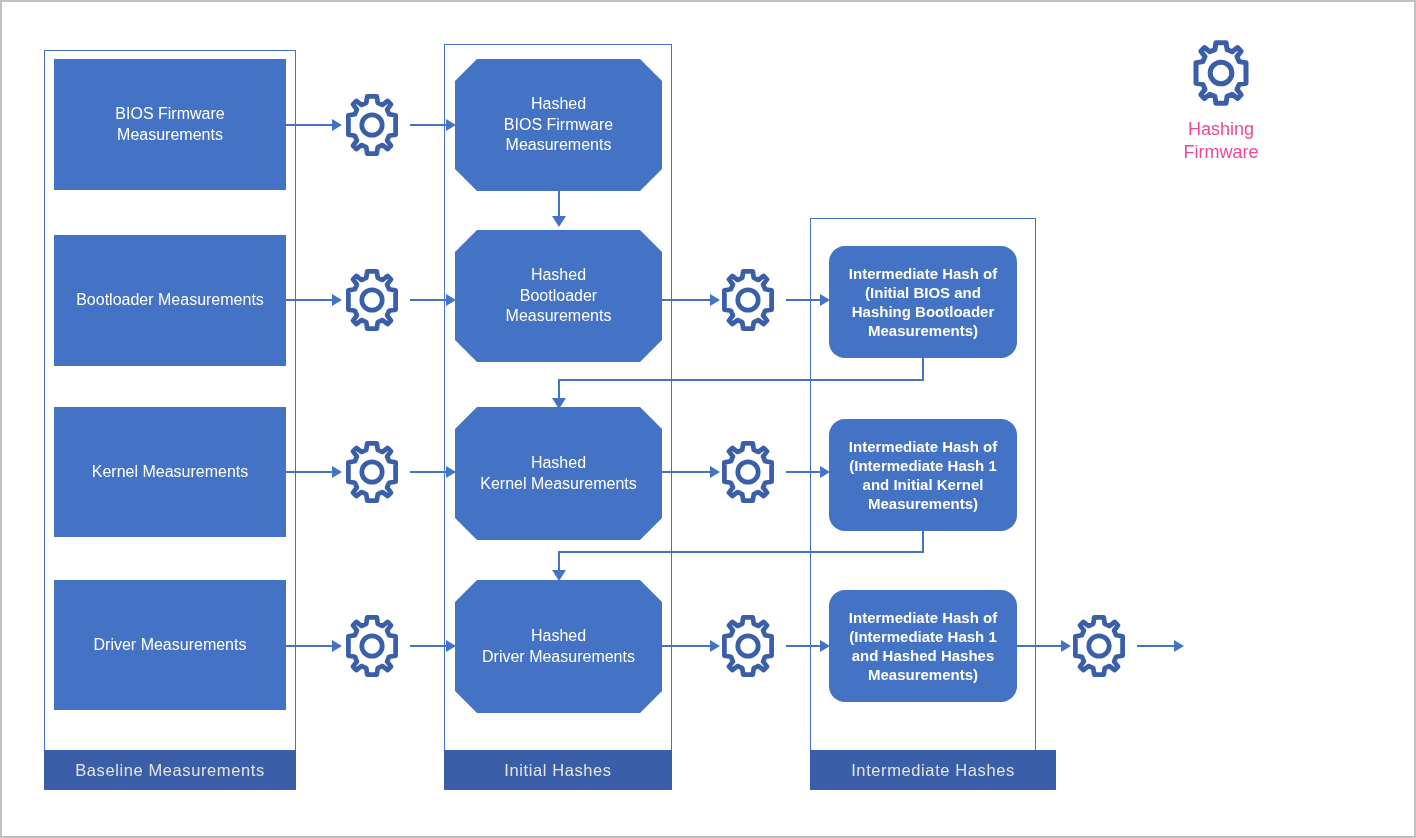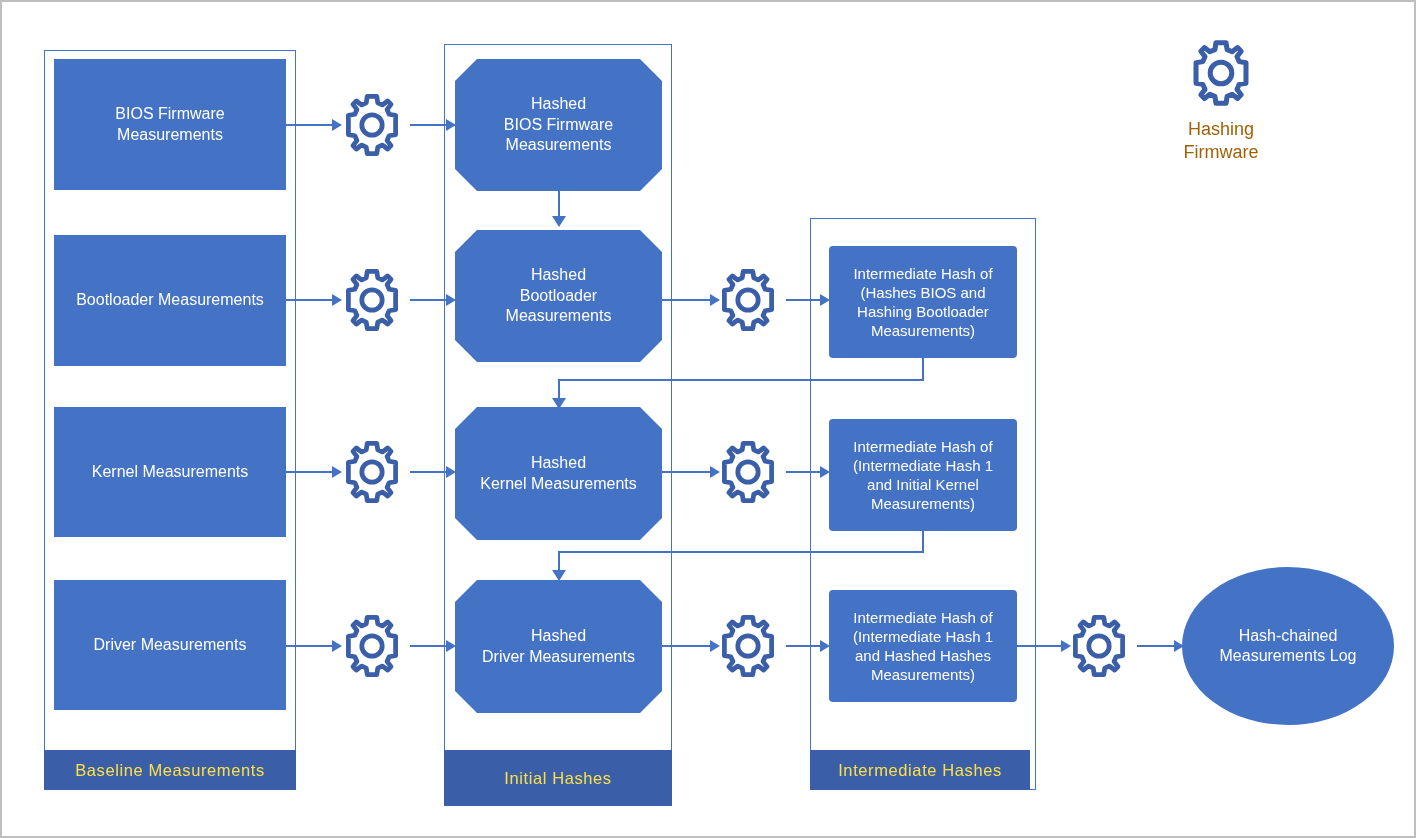--- a/index.html
+++ b/index.html
@@ -1,46 +1,46 @@
 <!DOCTYPE html>
 <html><head>
 <meta charset="utf-8">
 <style>
   html,body{margin:0;padding:0;background:#ffffff;}
   body{width:1416px;height:838px;font-family:"Liberation Sans",sans-serif;}
   #stage{position:relative;width:1416px;height:838px;box-sizing:border-box;border:2px solid #bfbfbf;background:#fff;overflow:hidden;}
   .col-frame{position:absolute;box-sizing:border-box;border:1.5px solid #4472C4;background:#fff;}
-  .col-footer{position:absolute;box-sizing:border-box;background:#3a5fa8;color:#fde047;display:flex;align-items:center;justify-content:center;font-size:16.5px;letter-spacing:.6px;border:1px solid #3a5fa8;}
+  .col-footer{position:absolute;box-sizing:border-box;background:#3a5fa8;color:#e5e5e5;display:flex;align-items:center;justify-content:center;font-size:16.5px;letter-spacing:.6px;border:1px solid #3a5fa8;}
   .box{position:absolute;box-sizing:border-box;background:#4472C4;color:#fff;display:flex;align-items:center;justify-content:center;text-align:center;line-height:1.28;padding:4px 8px;}
   .box.rect{font-size:16px;}
   .box.oct{font-size:16px;clip-path:polygon(22px 0,calc(100% - 22px) 0,100% 22px,100% calc(100% - 22px),calc(100% - 22px) 100%,22px 100%,0 calc(100% - 22px),0 22px);}
-  .box.round{font-size:15px;border-radius:4px;}
+  .box.round{font-size:15px;border-radius:16px;font-weight:bold;}
   .box.ellipse{font-size:16px;border-radius:50%;}
   .gear{position:absolute;}
   .gear svg{display:block;width:100%;height:100%;}
-  .gear-label{position:absolute;text-align:center;color:#a16207;font-size:18px;line-height:1.3;}
+  .gear-label{position:absolute;text-align:center;color:#ec4899;font-size:18px;line-height:1.3;}
   .ln{position:absolute;background:#4472C4;}
   .ln.h{height:2px;}
   .ln.v{width:2px;}
   .ar{position:absolute;width:0;height:0;}
   .ar.r{border-top:6px solid transparent;border-bottom:6px solid transparent;border-left:10px solid #4472C4;}
   .ar.d{border-left:7px solid transparent;border-right:7px solid transparent;border-top:11px solid #4472C4;}
 </style>
 </head>
 <body>
 
 <div id="stage">
 
   <div class="col-frame" style="left:42px;top:48px;width:252px;height:740px;"></div>
   <div class="col-frame" style="left:442px;top:42px;width:228px;height:746px;"></div>
   <div class="col-frame" style="left:808px;top:216px;width:226px;height:572px;"></div>
 
   <div class="col-footer" style="left:42px;top:748px;width:252px;height:40px;">Baseline Measurements</div>
-  <div class="col-footer" style="left:442px;top:748px;width:228px;height:56px;">Initial Hashes</div>
-  <div class="col-footer" style="left:808px;top:748px;width:220px;height:40px;">Intermediate Hashes</div>
+  <div class="col-footer" style="left:442px;top:748px;width:228px;height:40px;">Initial Hashes</div>
+  <div class="col-footer" style="left:808px;top:748px;width:246px;height:40px;">Intermediate Hashes</div>
 
   <div class="box rect" style="left:52px;top:57px;width:232px;height:131px;">
       <div>
         <div>BIOS Firmware</div>
         <div>Measurements</div>
       </div>
     </div>
   <div class="box rect" style="left:52px;top:233px;width:232px;height:131px;">
       <div>
         <div>Bootloader Measurements</div>
@@ -80,21 +80,21 @@
   <div class="box oct" style="left:453px;top:578px;width:207px;height:133px;">
       <div>
         <div>Hashed</div>
         <div>Driver Measurements</div>
       </div>
     </div>
 
   <div class="box round" style="left:827px;top:244px;width:188px;height:112px;">
       <div>
         <div>Intermediate Hash of</div>
-        <div>(Hashes BIOS and</div>
+        <div>(Initial BIOS and</div>
         <div>Hashing Bootloader</div>
         <div>Measurements)</div>
       </div>
     </div>
   <div class="box round" style="left:827px;top:417px;width:188px;height:112px;">
       <div>
         <div>Intermediate Hash of</div>
         <div>(Intermediate Hash 1</div>
         <div>and Initial Kernel</div>
         <div>Measurements)</div>
@@ -102,26 +102,20 @@
     </div>
   <div class="box round" style="left:827px;top:588px;width:188px;height:112px;">
       <div>
         <div>Intermediate Hash of</div>
         <div>(Intermediate Hash 1</div>
         <div>and Hashed Hashes</div>
         <div>Measurements)</div>
       </div>
     </div>
 
-  <div class="box ellipse" style="left:1180px;top:565px;width:212px;height:158px;">
-      <div>
-        <div>Hash-chained</div>
-        <div>Measurements Log</div>
-      </div>
-    </div>
 
   <div class="ln h" style="left:284px;top:122px;width:48px;"></div>
   <div class="ar r" style="left:330px;top:117px;"></div>
   <div class="gear" style="left:336px;top:89px;width:68px;height:68px;">
     <svg viewBox="0 0 100 100">
         <g fill="none" stroke="#3a5fa8" stroke-width="7" stroke-linejoin="round">
           <path d="M50 8 L57 8 L58.5 17.5 L65.5 20.5 L73 14.7 L78 19.7 L72.2 27.2 L75.2 34.2 L84.7 35.7 L84.7 42.7 L84.7 57.3 L84.7 64.3 L75.2 65.8 L72.2 72.8 L78 80.3 L73 85.3 L65.5 79.5 L58.5 82.5 L57 92 L50 92 L43 92 L41.5 82.5 L34.5 79.5 L27 85.3 L22 80.3 L27.8 72.8 L24.8 65.8 L15.3 64.3 L15.3 57.3 L15.3 42.7 L15.3 35.7 L24.8 34.2 L27.8 27.2 L22 19.7 L27 14.7 L34.5 20.5 L41.5 17.5 L43 8 Z"></path>
           <circle cx="50" cy="50" r="15"></circle>
         </g>
       </svg>

